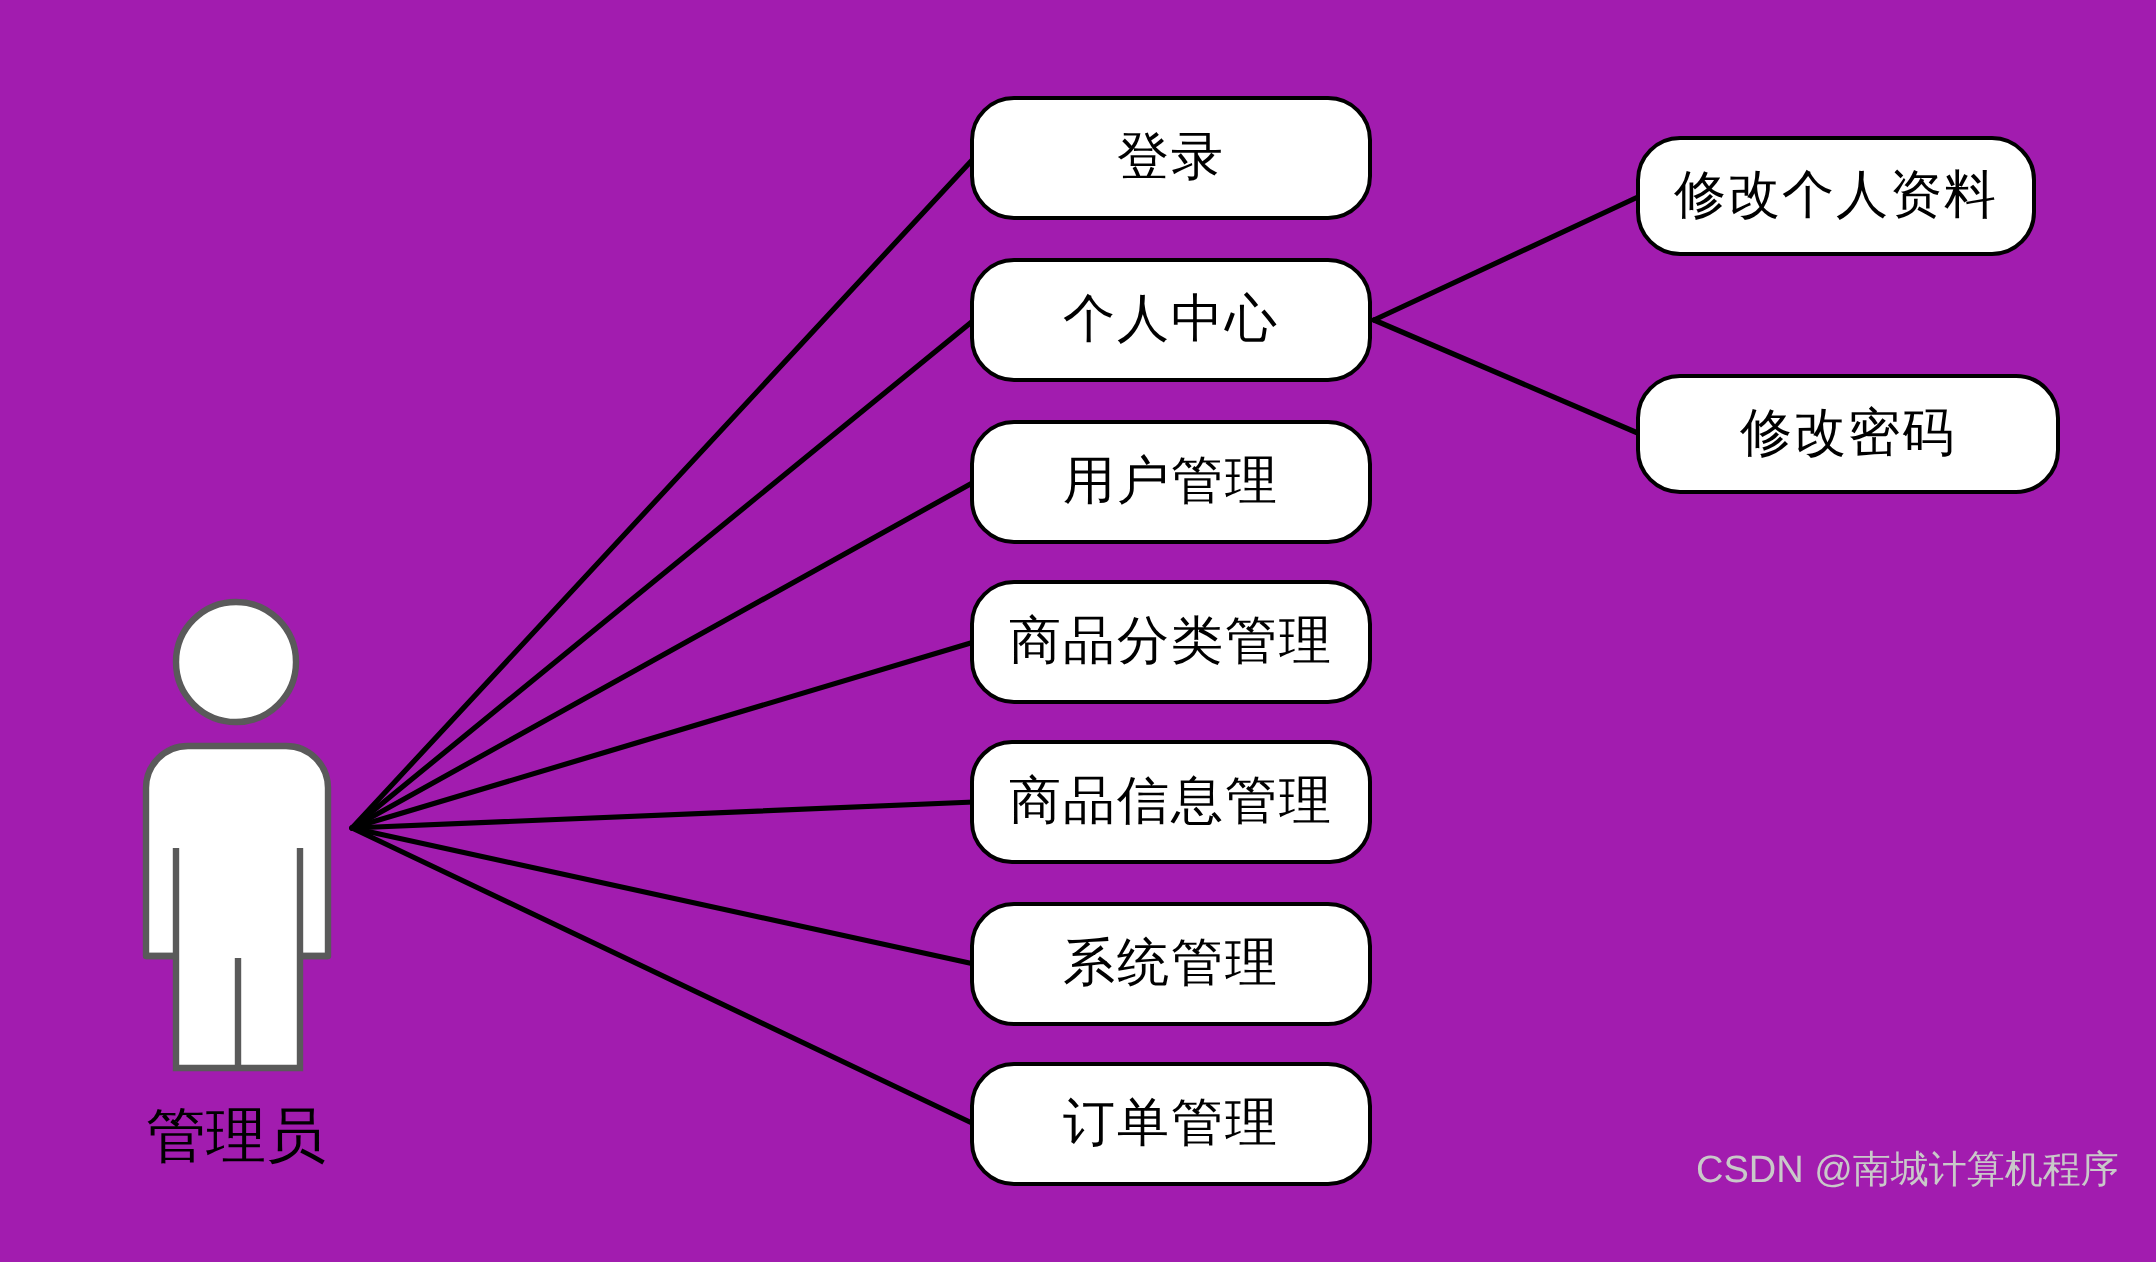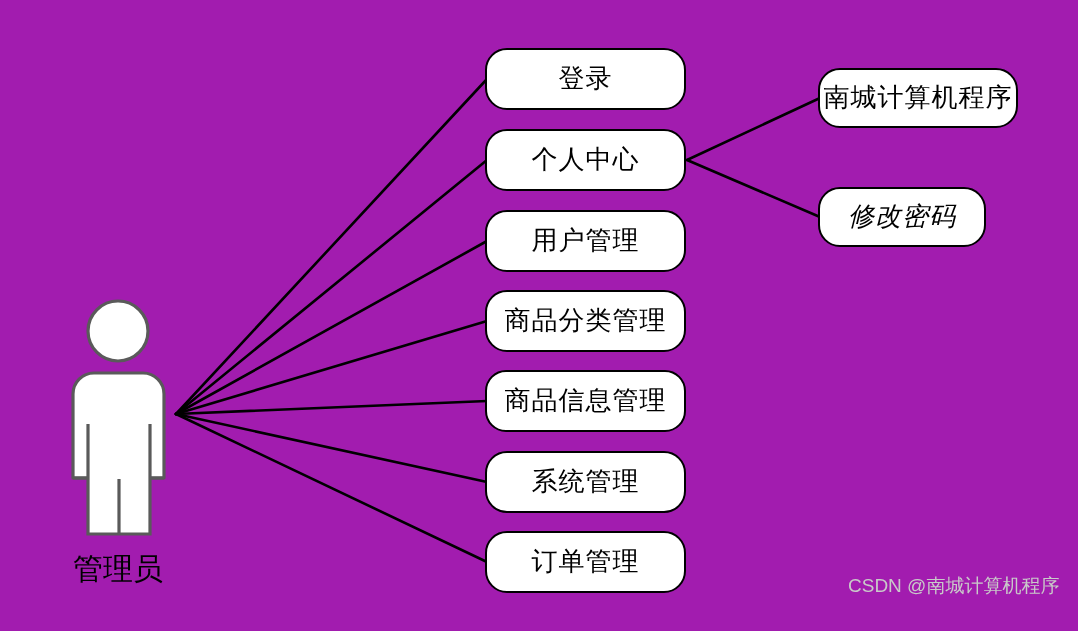--- a/index.html
+++ b/index.html
@@ -111,24 +111,24 @@
 
   <div class="uc-box" style="left:485px; top:451px; width:201px; height:62px;">
     <span>系统管理</span>
   </div>
 
   <div class="uc-box" style="left:485px; top:531px; width:201px; height:62px;">
     <span>订单管理</span>
   </div>
 
   <div class="uc-box" style="left:818px; top:68px; width:200px; height:60px;">
-    <span>南城计算机程序</span>
+    <span>修改个人资料</span>
   </div>
 
-  <div class="uc-box" style="left:818px; top:187px; width:168px; height:60px;font-style:italic;">
+  <div class="uc-box" style="left:818px; top:187px; width:212px; height:60px;">
     <span>修改密码</span>
   </div>
 
   <div class="actor-label" style="left:18px; top:554px; width:200px;">
     <span>管理员</span>
   </div>
 
   <div class="watermark" style="left:848px; top:576px;">
     <span>CSDN @南城计算机程序</span>
   </div>

